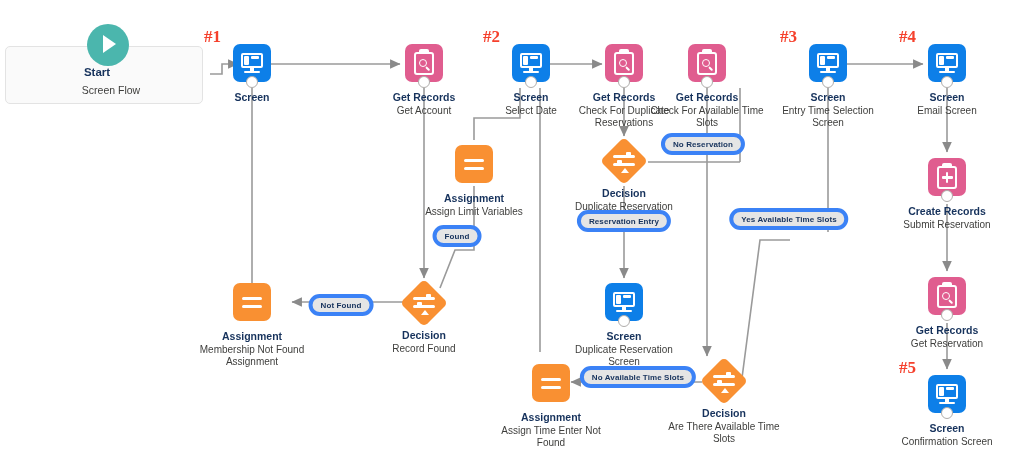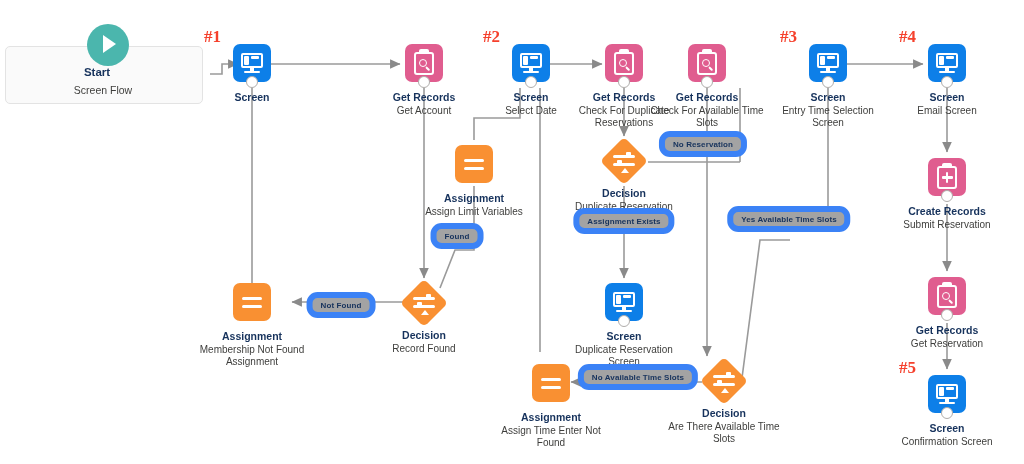--- a/index.html
+++ b/index.html
@@ -11,21 +11,21 @@
     border:1px solid #e3e3e3;border-radius:5px;
     background-color:#fafafa;
     background-image:radial-gradient(#e8e8e8 0.7px, transparent 0.7px);
     background-size:4px 4px;}
   .start-btn{position:absolute;left:87px;top:24px;width:42px;height:42px;border-radius:50%;
     background:#4bb6ad;z-index:5;}
   .start-btn .tri{position:absolute;left:16px;top:11px;width:0;height:0;
     border-left:13px solid #fff;border-top:9px solid transparent;border-bottom:9px solid transparent;}
   .start-title{position:absolute;left:5px;top:66px;width:184px;text-align:center;
     font-size:11.5px;font-weight:bold;color:#16325c;}
-  .start-sub{position:absolute;left:5px;top:84px;width:196px;text-align:center;
+  .start-sub{position:absolute;left:13px;top:84px;width:196px;text-align:center;
     font-size:10.5px;color:#3e3e3c;}
 
   
   .node{position:absolute;width:120px;margin-left:-60px;text-align:center;}
   .node .ico{position:relative;width:38px;height:38px;margin:0 auto;border-radius:7px;}
   .node .ico.diamond{width:34px;height:34px;border-radius:5px;transform:rotate(45deg);margin-top:2px;}
   .node .lbl{margin-top:9px;font-size:10.5px;font-weight:bold;color:#16325c;line-height:12.5px;}
   .node .sub{margin-top:1px;font-size:10px;color:#3e3e3c;line-height:12.5px;}
   .ico.blue{background:#0d7fe8;}
   .ico.pink{background:#e05d8f;}
@@ -57,21 +57,21 @@
   .dbar2{position:absolute;left:6px;top:19px;width:22px;height:2.8px;background:#fff;border-radius:2px;}
   .dknob1{position:absolute;left:19px;top:7.5px;width:4.5px;height:4.5px;background:#fff;border-radius:1px;}
   .dknob2{position:absolute;left:10px;top:15.5px;width:4.5px;height:4.5px;background:#fff;border-radius:1px;}
   .dtri{position:absolute;left:13.5px;top:24px;width:0;height:0;border-left:4px solid transparent;
     border-right:4px solid transparent;border-bottom:5px solid #fff;}
 
   
   .marker{position:absolute;font-size:17px;font-weight:bold;color:#f5402c;font-family:"Liberation Serif",serif;}
 
   
-  .pill{position:absolute;transform:translate(-50%,-50%);background:#a3a3a3;border:6px solid #3b82f6;
+  .pill{position:absolute;transform:translate(-50%,-50%);background:#e5e5e5;border:4px solid #3b82f6;
     border-radius:11px;padding:2.5px 8px;font-size:8px;color:#16325c;white-space:nowrap;z-index:6;
     font-weight:bold;letter-spacing:.1px;}
 
   svg.edges{position:absolute;left:0;top:0;width:1024px;height:464px;}
 </style>
 </head>
 <body>
 
 <div id="canvas">
 
@@ -347,21 +347,21 @@
           </div>
           <div class="stub"></div>
         </div>
         <div class="lbl">Screen</div>
         <div class="sub">Confirmation Screen</div>
       </div>
     </div>
   <div id="pills">
       <div class="pill" style="left: 703px; top: 144px;">No Reservation</div>
       <div class="pill" style="left: 457px; top: 236px;">Found</div>
-      <div class="pill" style="left: 624px; top: 221px;">Assignment Exists</div>
+      <div class="pill" style="left: 624px; top: 221px;">Reservation Entry</div>
       <div class="pill" style="left: 789px; top: 219px; text-align: right;">Yes Available Time Slots</div>
       <div class="pill" style="left: 341px; top: 305px;">Not Found</div>
       <div class="pill" style="left: 638px; top: 377px;">No Available Time Slots</div>
     </div>
 <div class="marker" style="left: 204px; top: 27px;">#1</div>
     <div class="marker" style="left: 483px; top: 27px;">#2</div>
     <div class="marker" style="left: 780px; top: 27px;">#3</div>
     <div class="marker" style="left: 899px; top: 27px;">#4</div>
     <div class="marker" style="left: 899px; top: 358px;">#5</div>
   </div>

